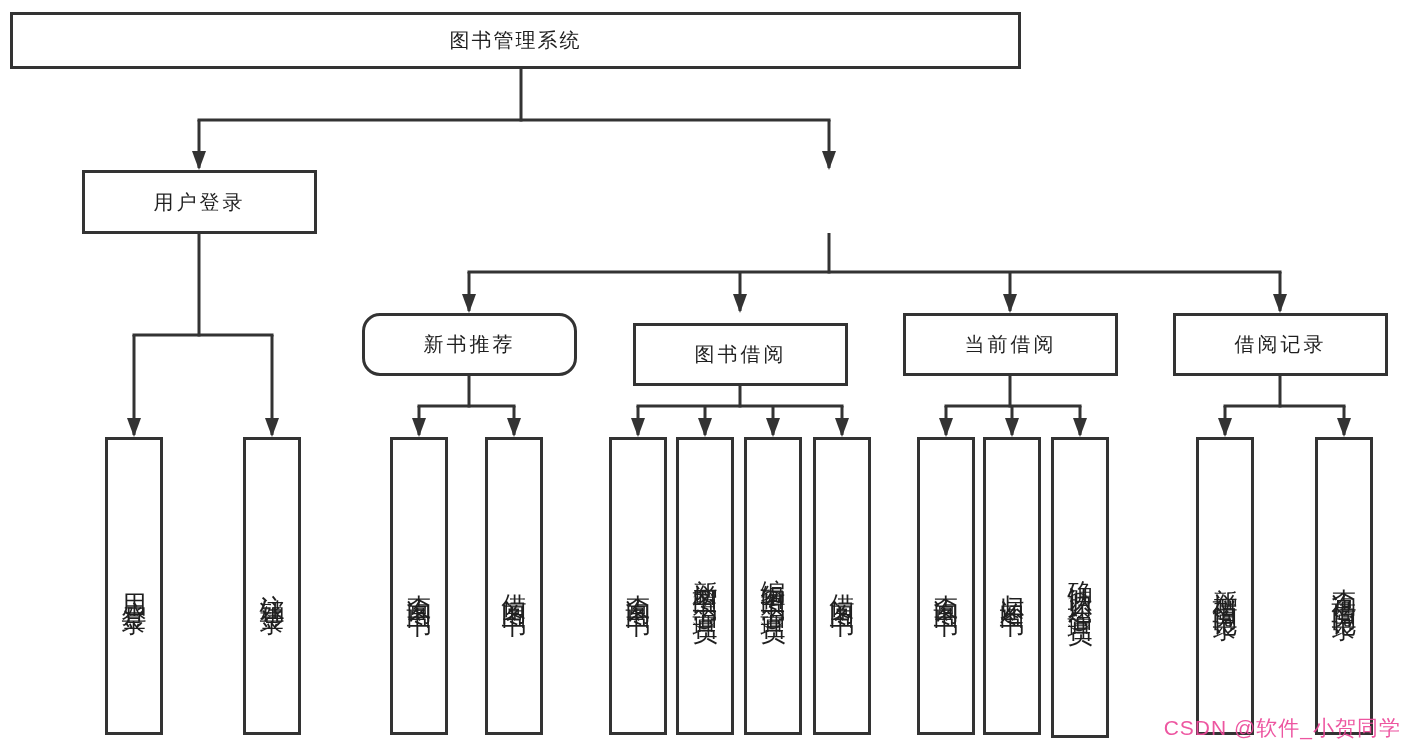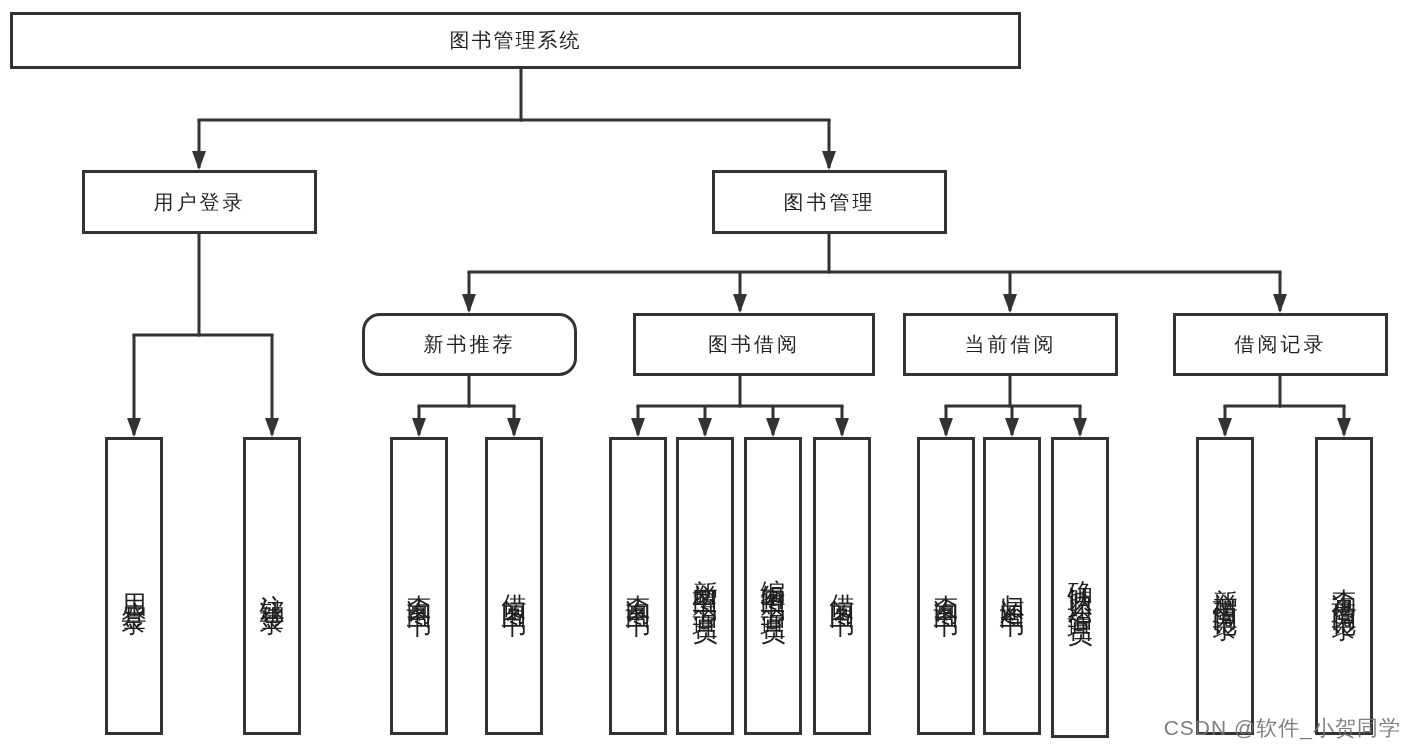--- a/index.html
+++ b/index.html
@@ -16,21 +16,21 @@
   }
   .h-node { font-size:20px; letter-spacing:3px; }
   .root-node { font-size:20px; letter-spacing:2px; }
   .v-node {
     writing-mode:vertical-rl; text-orientation:mixed;
     font-size:25px; letter-spacing:6px; line-height:1.0;
     white-space:normal;
   }
   .watermark {
     position:absolute; right:4px; bottom:5px; z-index:6;
-    font-size:21px; color:#737373; opacity:0.92; letter-spacing:1px;
+    font-size:21px; color:#ec4899; opacity:0.92; letter-spacing:1px;
   }
 </style>
 </head>
 <body>
 
 <div class="canvas">
 
   <svg class="wires" width="1405" height="747" viewBox="0 0 1405 747">
     <defs>
       <marker id="arr" viewBox="0 0 22 16" markerWidth="22" markerHeight="16" refX="19" refY="8" orient="auto" markerUnits="userSpaceOnUse">
@@ -72,24 +72,23 @@
       <path d="M1012 406 V435" marker-end="url(#arr)"></path>
       <path d="M1080 406 V435" marker-end="url(#arr)"></path>
       <path d="M1225 406 V435" marker-end="url(#arr)"></path>
       <path d="M1344 406 V435" marker-end="url(#arr)"></path>
     </g>
   </svg>
 
   <div class="node root-node" style="left:10px; top:12px; width:1011px; height:57px;">图书管理系统</div>
 
   <div class="node h-node" style="left:82px; top:170px; width:235px; height:64px;">用户登录</div>
-  <div class="node h-node" style="left:712px; top:170px; width:235px; height:64px;">图书管理</div>
 
   <div class="node h-node" style="left:362px; top:313px; width:215px; height:63px;border-radius:18px;">新书推荐</div>
-  <div class="node h-node" style="left:633px; top:313px; width:242px; height:63px;">图书借阅</div>
+  <div class="node h-node" style="left:633px; top:323px; width:215px; height:63px;">图书借阅</div>
   <div class="node h-node" style="left:1173px; top:313px; width:215px; height:63px;">借阅记录</div>
   <div class="node h-node" style="left:903px; top:313px; width:215px; height:63px;">当前借阅</div>
 
   <div class="node v-node" style="left:105px; top:437px; width:58px; height:298px;">用户登录</div>
   <div class="node v-node" style="left:243px; top:437px; width:58px; height:298px;">注销登录</div>
 
   <div class="node v-node" style="left:390px; top:437px; width:58px; height:298px;">查询图书</div>
   <div class="node v-node" style="left:485px; top:437px; width:58px; height:298px;">借阅图书</div>
 
   <div class="node v-node" style="left:609px; top:437px; width:58px; height:298px;">查询图书</div>

